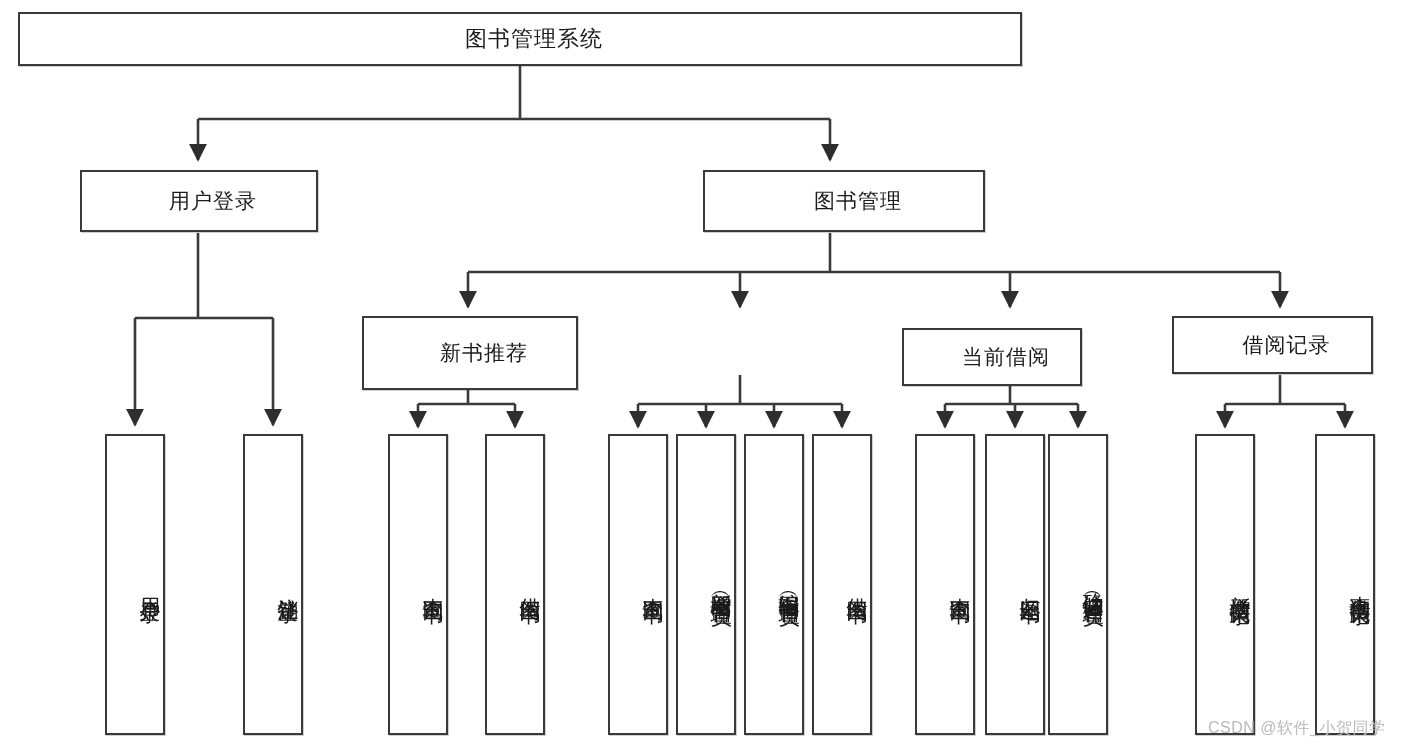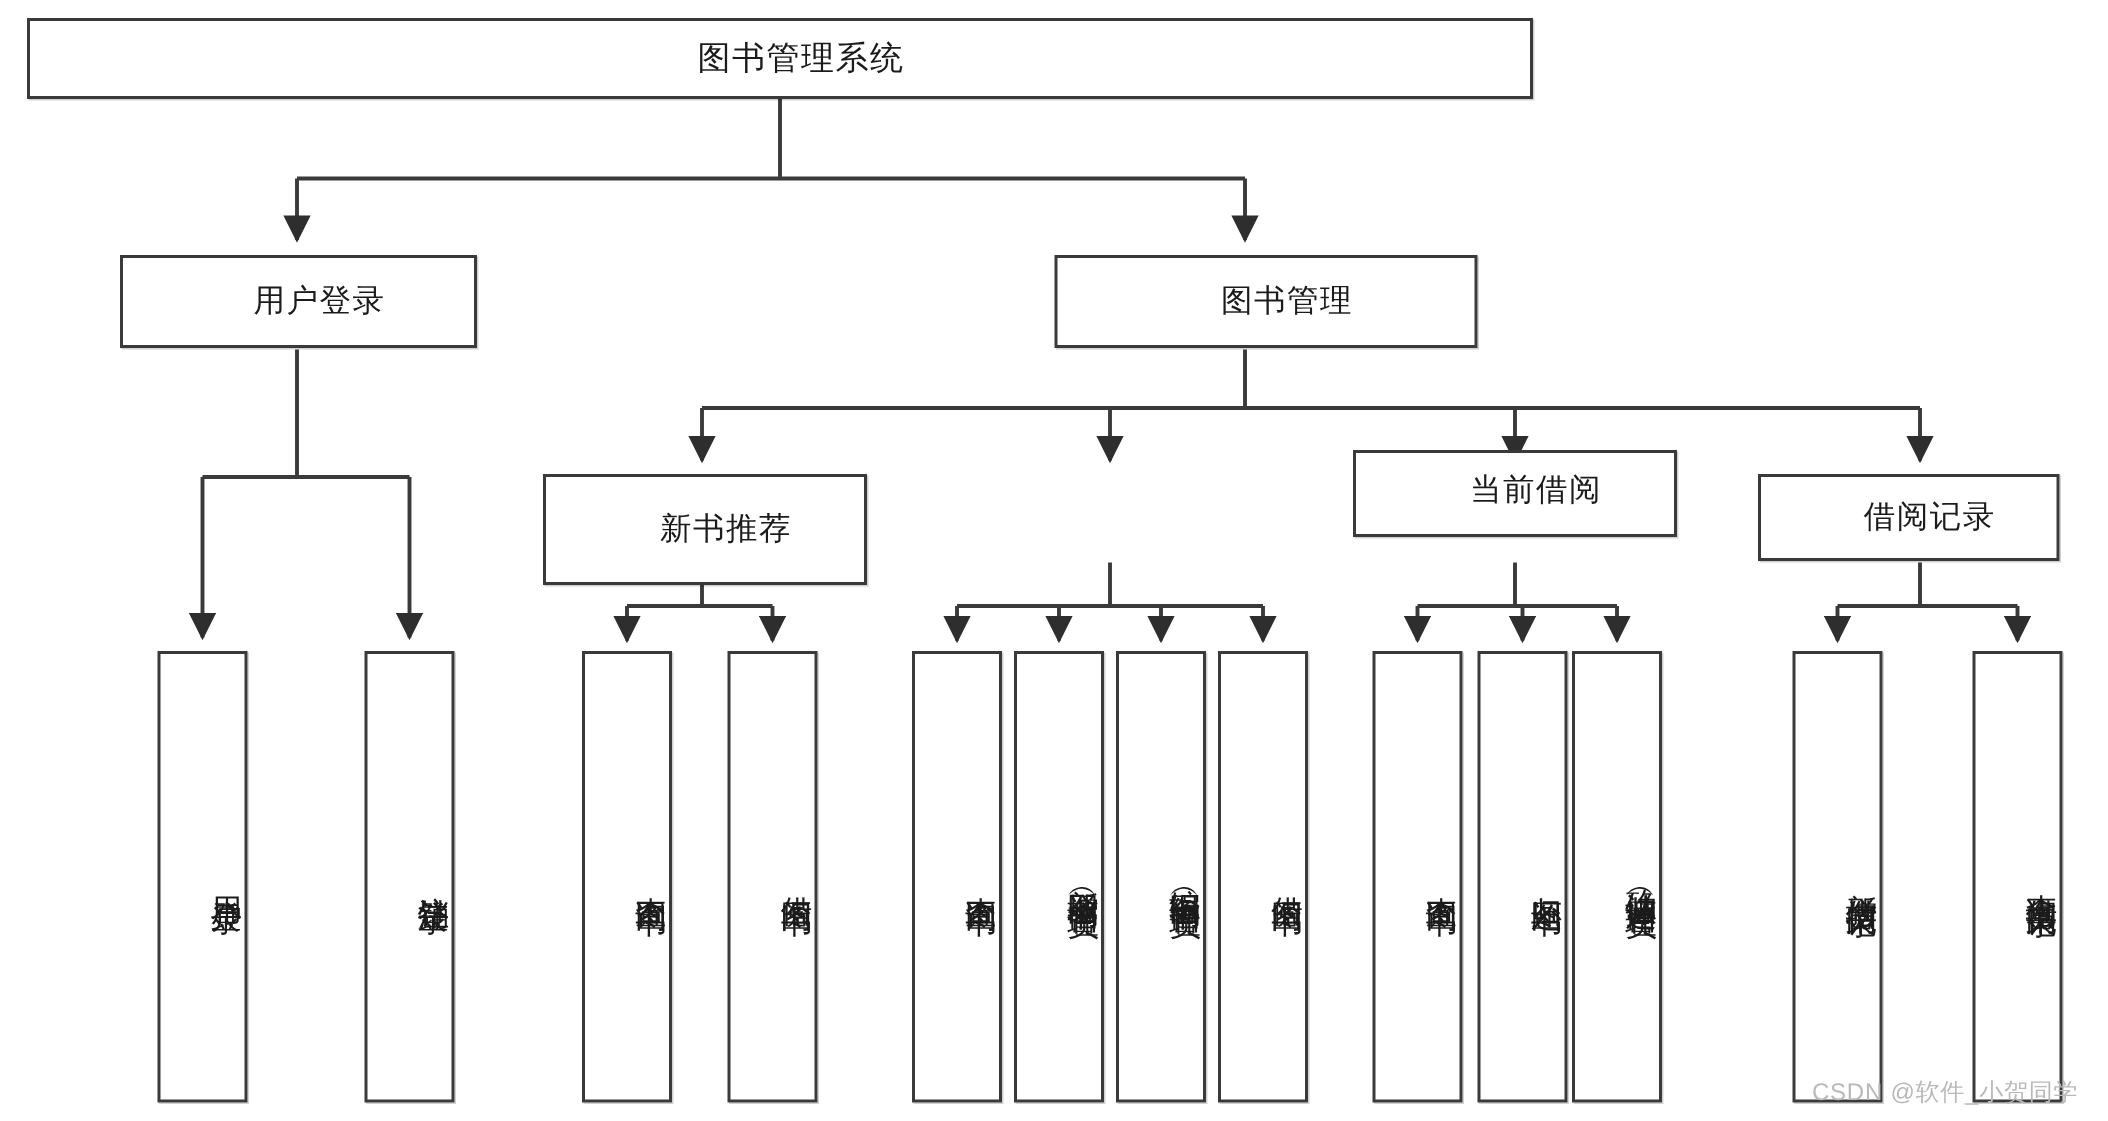--- a/index.html
+++ b/index.html
@@ -126,21 +126,21 @@
 
   <div class="node horizontal root" style="left:18px; top:12px; width:1004px; height:54px;">图书管理系统</div>
 
   <div class="node horizontal" style="left:80px; top:170px; width:238px; height:62px;">用户登录</div>
 
   <div class="node horizontal" style="left:703px; top:170px; width:282px; height:62px;">图书管理</div>
 
   <div class="node horizontal" style="left:362px; top:316px; width:216px; height:74px;">新书推荐</div>
 
 
-  <div class="node horizontal" style="left:902px; top:300px; width:216px; height:58px;font-family:Liberation Mono, monospace;">当前借阅</div>
+  <div class="node horizontal" style="left:902px; top:328px; width:180px; height:58px;">当前借阅</div>
 
   <div class="node horizontal" style="left:1172px; top:316px; width:201px; height:58px;">借阅记录</div>
 
   <div class="node vertical" style="left:105px; top:434px; width:60px; height:301px;">用户登录</div>
 
   <div class="node vertical" style="left:243px; top:434px; width:60px; height:301px;">注销登录</div>
 
   <div class="node vertical" style="left:388px; top:434px; width:60px; height:301px;">查询图书</div>
 
   <div class="node vertical" style="left:485px; top:434px; width:60px; height:301px;">借阅图书</div>

